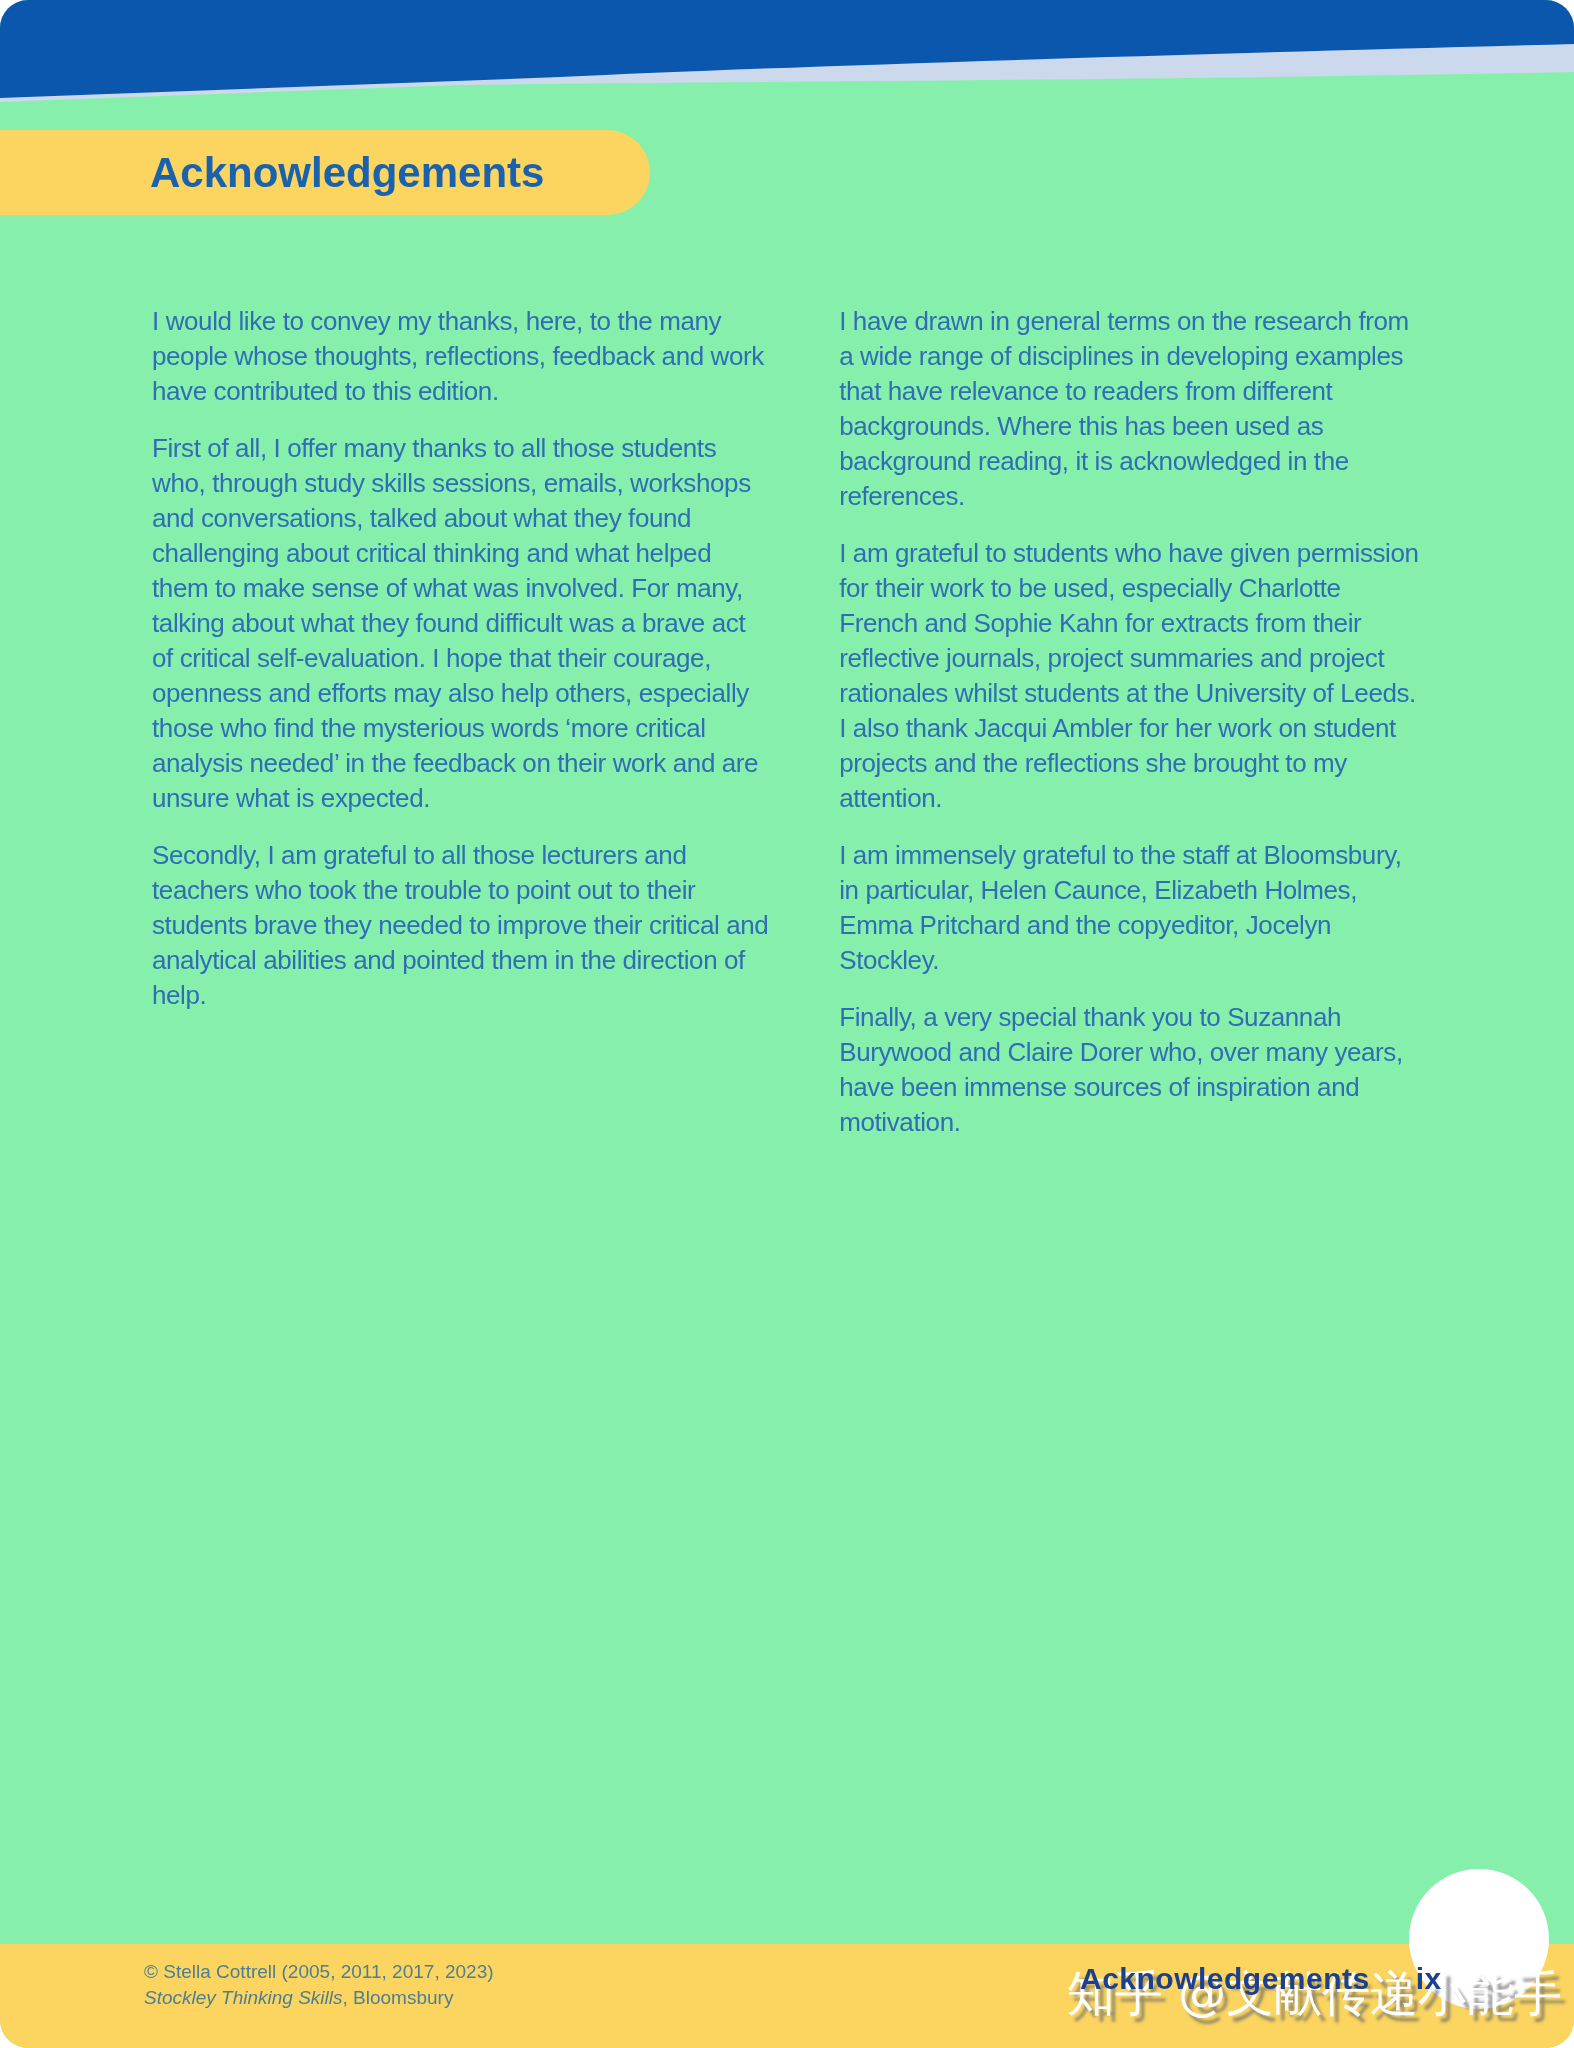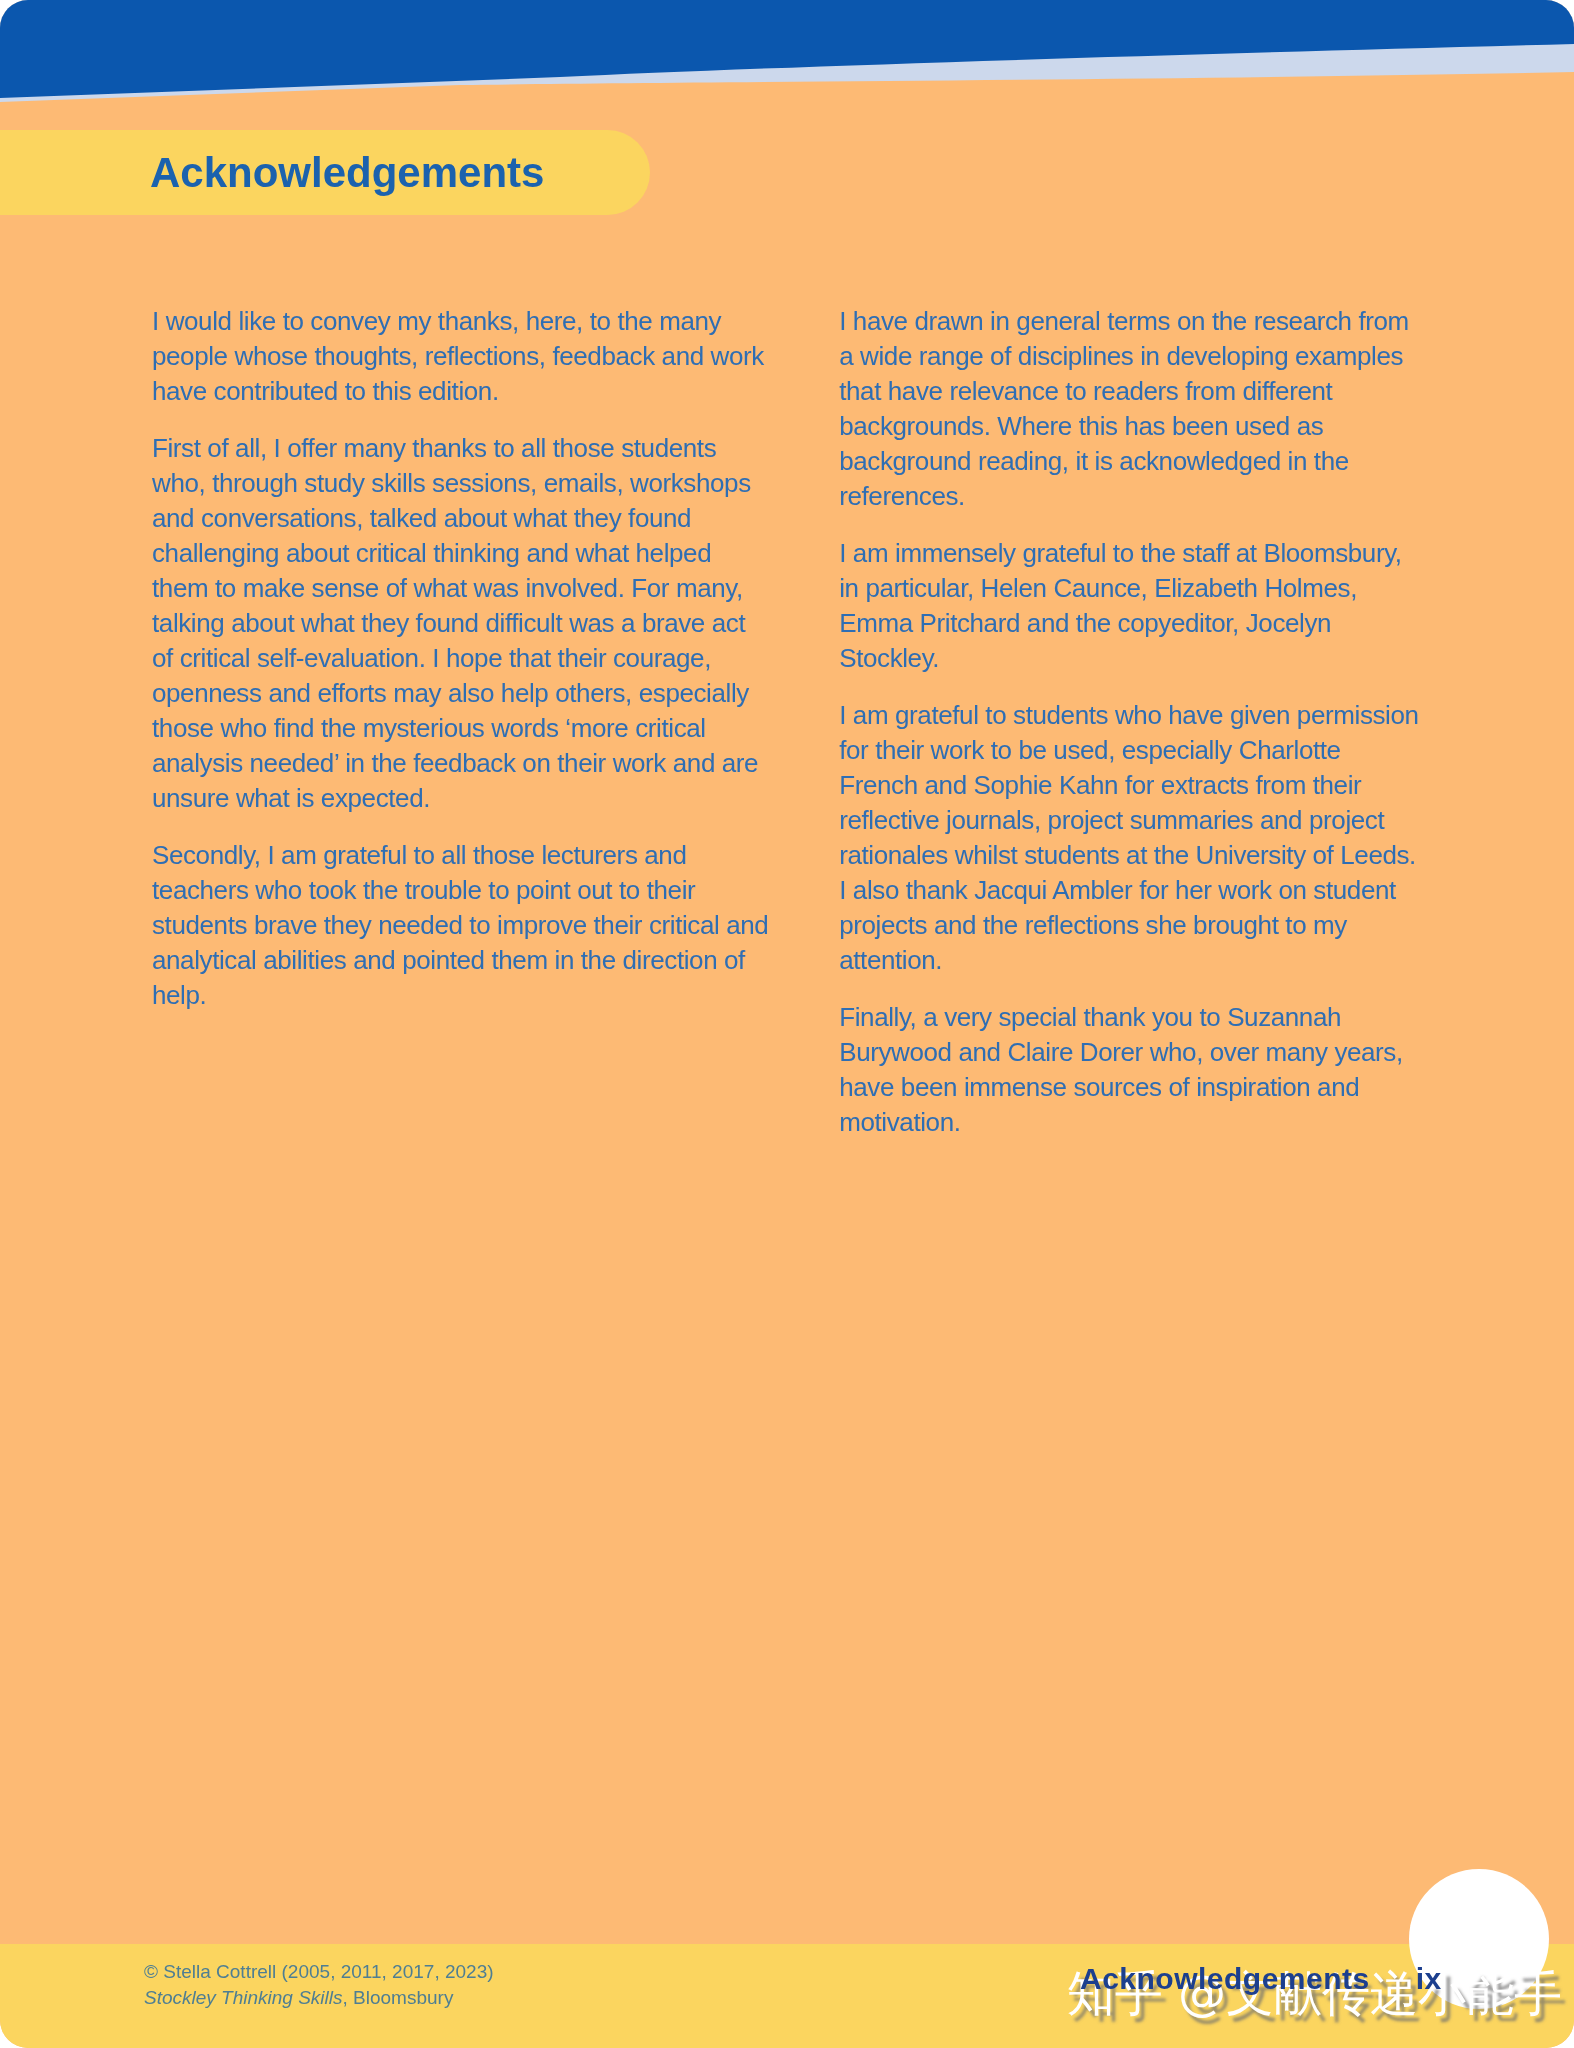--- a/index.html
+++ b/index.html
@@ -1,18 +1,18 @@
 <!DOCTYPE html>
 <html><head>
 <meta charset="utf-8">
 <style>
   html,body{margin:0;padding:0;background:#ffffff;}
   body{font-family:"Liberation Sans","DejaVu Sans",sans-serif;}
   .page{
-    position:relative;width:1574px;height:2048px;background:#fdba74;
+    position:relative;width:1574px;height:2048px;background:#86efac;
     border-radius:28px;overflow:hidden;margin:0 auto;
   }
   
   .header-band{position:absolute;top:0;left:0;width:1574px;height:120px;}
   .header-band svg{display:block;}
   
   .title-banner{
     position:absolute;left:0;top:130px;width:650px;height:85px;
     background:#fbd55f;border-radius:0 44px 44px 0;
     display:flex;align-items:center;
@@ -75,22 +75,22 @@
   </div>
 
   <div class="columns">
     <div class="col col-left">
         <p>I would like to convey my thanks, here, to the many people whose thoughts, reflections, feedback and work have contributed to this edition.</p>
         <p>First of all, I offer many thanks to all those students who, through study skills sessions, emails, workshops and conversations, talked about what they found challenging about critical thinking and what helped them to make sense of what was involved. For many, talking about what they found difficult was a brave act of critical self-evaluation. I hope that their courage, openness and efforts may also help others, especially those who find the mysterious words ‘more critical analysis needed’ in the feedback on their work and are unsure what is expected.</p>
         <p>Secondly, I am grateful to all those lecturers and teachers who took the trouble to point out to their students brave they needed to improve their critical and analytical abilities and pointed them in the direction of help.</p>
       </div>
     <div class="col col-right">
         <p>I have drawn in general terms on the research from a wide range of disciplines in developing examples that have relevance to readers from different backgrounds. Where this has been used as background reading, it is acknowledged in the references.</p>
+        <p>I am grateful to students who have given permission for their work to be used, especially Charlotte French and Sophie Kahn for extracts from their reflective journals, project summaries and project rationales whilst students at the University of Leeds. I also thank Jacqui Ambler for her work on student projects and the reflections she brought to my attention.</p>
         <p>I am immensely grateful to the staff at Bloomsbury, in particular, Helen Caunce, Elizabeth Holmes, Emma Pritchard and the copyeditor, Jocelyn Stockley.</p>
-        <p>I am grateful to students who have given permission for their work to be used, especially Charlotte French and Sophie Kahn for extracts from their reflective journals, project summaries and project rationales whilst students at the University of Leeds. I also thank Jacqui Ambler for her work on student projects and the reflections she brought to my attention.</p>
         <p>Finally, a very special thank you to Suzannah Burywood and Claire Dorer who, over many years, have been immense sources of inspiration and motivation.</p>
       </div>
   </div>
 
   <div class="footer">
     <div class="credit">
       <div>© Stella Cottrell (2005, 2011, 2017, 2023)</div>
       <div><span class="it">Stockley Thinking Skills</span><span>, Bloomsbury</span></div>
     </div>
 

